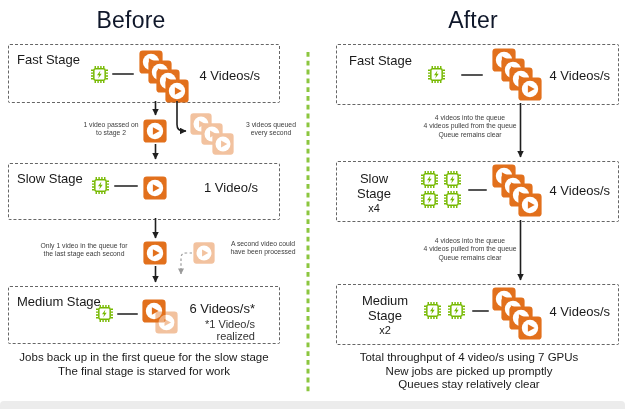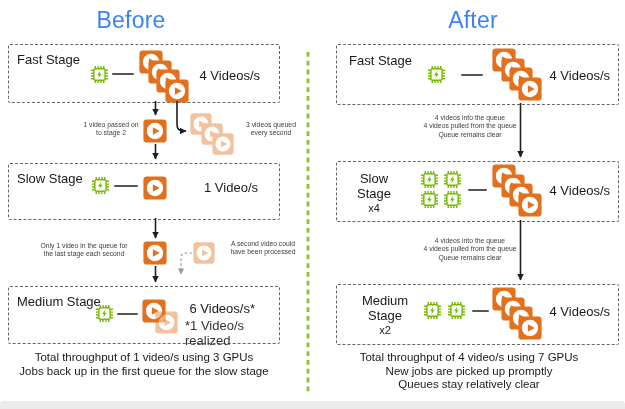--- a/index.html
+++ b/index.html
@@ -1,27 +1,27 @@
 <!DOCTYPE html>
 <html><head>
 <meta charset="utf-8">
 <style>
   html,body{margin:0;padding:0;}
   body{
     width:625px;height:409px;position:relative;background:#fff;overflow:hidden;
     font-family:"Liberation Sans", sans-serif;color:#1a1a1a;
   }
-  .title{position:absolute;text-align:center;font-size:23px;font-weight:500;letter-spacing:.2px;color:#3b82f6;}
+  .title{position:absolute;text-align:center;font-size:23px;font-weight:500;letter-spacing:.2px;color:#0f172a;}
   .box{position:absolute;border:1.4px dashed #666;border-radius:2px;background:transparent;}
   .stage-label{position:absolute;font-size:13px;color:#1a1a1a;}
   .label-col{position:absolute;text-align:center;}
   .label-col .stage-label{position:static;display:block;}
   .mult{display:block;font-size:11px;color:#1a1a1a;margin-top:1px;}
   .rate{position:absolute;font-size:13px;color:#1a1a1a;text-align:right;}
-  .note{position:absolute;font-size:13px;color:#333;text-align:left;}
+  .note{position:absolute;font-size:11px;color:#333;text-align:right;}
   .ann{position:absolute;font-size:6.8px;line-height:8.4px;color:#3d3d3d;text-align:center;white-space:pre-line;}
   .caption{position:absolute;text-align:center;font-size:11.5px;line-height:13.6px;color:#1a1a1a;}
   .dashconn{position:absolute;height:2px;background:#555;border-radius:1px;}
   .stack{position:absolute;}
   .icon{position:absolute;}
   .faded{opacity:.42;}
   #arrow-layer{position:absolute;left:0;top:0;pointer-events:none;}
   .bottom-bar{position:absolute;left:0;top:401px;width:625px;height:8px;background:#ECECEC;border-radius:4px 4px 0 0;}
 </style>
 </head>
@@ -121,22 +121,22 @@
 <svg class="icon" style="left:142px;top:299px" width="24" height="24">
     <use href="#icon-video"></use>
   </svg>
 <svg class="icon faded" style="left:155px;top:311px" width="23" height="23">
     <use href="#icon-video"></use>
   </svg>
 <div class="rate" style="left:185px;top:301px;width:70px">6 Videos/s*</div>
 <div class="note" style="left:185px;top:318px;width:70px">*1 Video/s realized</div>
 
 <div class="caption" style="left:2px;top:351px;width:284px">
-  <div>Total throughput of 1 video/s using 3 GPUs</div>
   <div>Jobs back up in the first queue for the slow stage</div>
+  <div>The final stage is starved for work</div>
 </div>
 
 <div class="title" style="left:343px;top:7px;width:260px">After</div>
 
 <div class="box" style="left:336px;top:44px;width:281px;height:59px">
   <span class="stage-label" style="left:12px;top:8px">Fast Stage</span>
 </div>
 <svg class="icon" style="left:428px;top:66px" width="17" height="17">
     <use href="#icon-gpu"></use>
   </svg>

